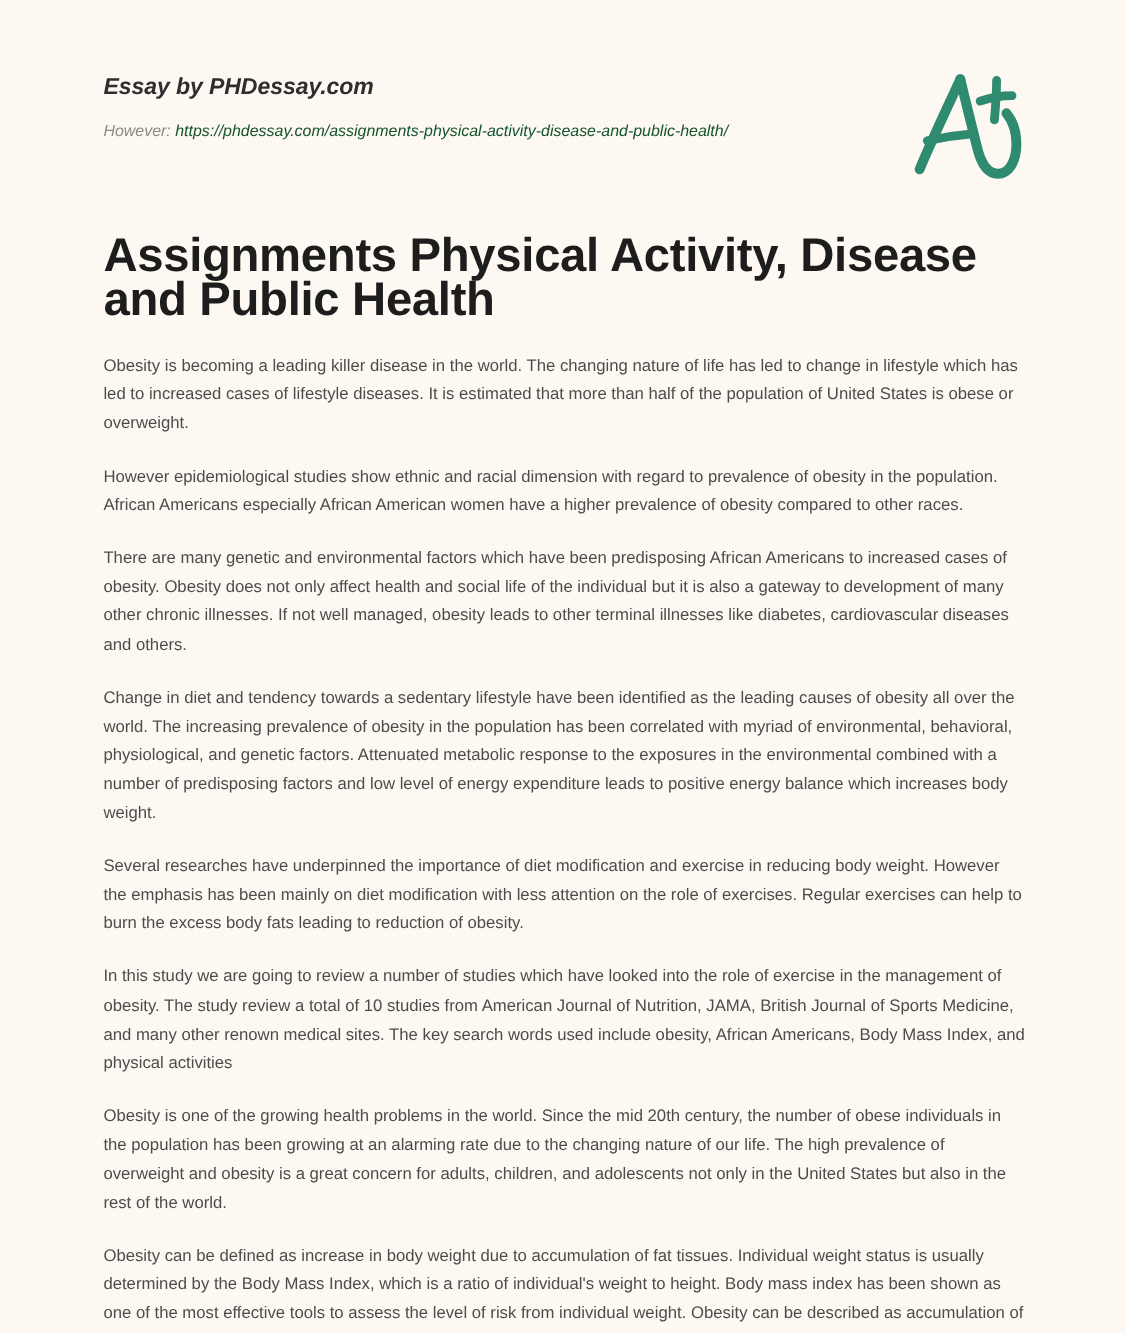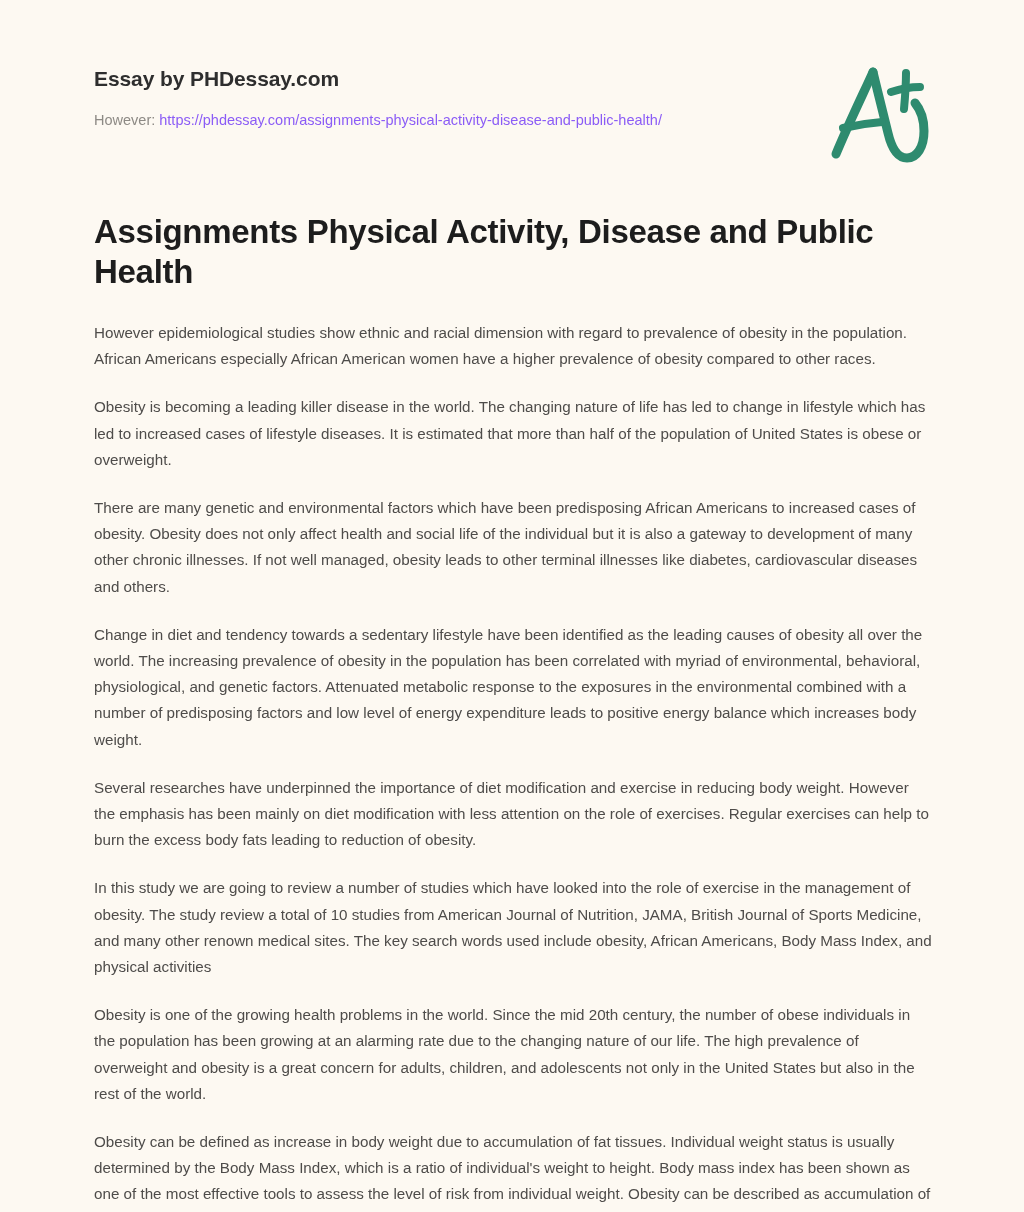--- a/index.html
+++ b/index.html
@@ -22,20 +22,21 @@
     box-sizing: border-box;
   }
 
   
   .header {
     position: absolute;
     left: 0;
     top: 0;
     width: 876px;
     height: 185px;
+    font-style: italic;
   }
 
   .header-text-block {
     position: absolute;
     left: 94px;
     top: 66px;
   }
 
   .brand-line {
     font-size: 21px;
@@ -51,21 +52,21 @@
     font-size: 14.5px;
     line-height: 20px;
     white-space: nowrap;
   }
 
   .source-label {
     color: #8d8a85;
   }
 
   .source-url {
-    color: #8b5cf6;
+    color: #14532d;
     text-decoration: none;
   }
 
   
   .logo {
     position: absolute;
     left: 812px;
     top: 55px;
     width: 130px;
     height: 120px;
@@ -74,21 +75,21 @@
 
   
   .article {
     position: absolute;
     left: 94px;
     top: 212px;
     width: 838px;
   }
 
   .article-title {
-    font-size: 33px;
+    font-size: 43px;
     font-weight: bold;
     color: #1d1d1d;
     line-height: 40px;
     letter-spacing: -0.3px;
     margin: 0 0 28px 0;
   }
 
   .para {
     font-size: 15.2px;
     line-height: 26.2px;
@@ -133,22 +134,22 @@
         </g>
       </svg>
     </div>
 
   </div>
 
   <div class="article">
 
     <h1 class="article-title">Assignments Physical Activity, Disease and Public Health</h1>
 
+    <p class="para">Obesity is becoming a leading killer disease in the world. The changing nature of life has led to change in lifestyle which has led to increased cases of lifestyle diseases.  It is estimated that more than half of the population of United States is obese or overweight.</p>
     <p class="para">However epidemiological studies show ethnic and racial dimension with regard to prevalence of obesity in the population. African Americans especially African American women have a higher prevalence of obesity compared to other races.</p>
-    <p class="para">Obesity is becoming a leading killer disease in the world. The changing nature of life has led to change in lifestyle which has led to increased cases of lifestyle diseases.  It is estimated that more than half of the population of United States is obese or overweight.</p>
     <p class="para">There are many genetic and environmental factors which have been predisposing African Americans to increased cases of obesity. Obesity does not only affect health and social life of the individual but it is also a gateway to development of many other chronic illnesses.  If not well managed, obesity leads to other terminal illnesses like diabetes, cardiovascular diseases and others.</p>
     <p class="para">Change in diet and tendency towards a sedentary lifestyle have been identified as the leading causes of obesity all over the world.  The increasing prevalence of obesity in the population has been correlated with myriad of environmental, behavioral, physiological, and genetic factors.  Attenuated metabolic response to the exposures in the environmental combined with a number of predisposing factors and low level of energy expenditure leads to positive energy balance which increases body weight.</p>
     <p class="para">Several researches have underpinned the importance of diet modification and exercise in reducing body weight. However the emphasis has been mainly on diet modification with less attention on the role of exercises. Regular exercises can help to burn the excess body fats leading to reduction of obesity.</p>
     <p class="para">In this study we are going to review a number of studies which have looked into the role of exercise in the management of obesity. The study  review a total of 10 studies from American Journal of Nutrition, JAMA, British Journal of Sports Medicine, and many  other renown medical sites. The key search words used include obesity, African Americans, Body Mass Index, and physical activities</p>
     <p class="para">Obesity is one of the growing health problems in the world. Since the mid 20th century, the number of obese individuals in the population has been growing at an alarming rate due to the changing nature of our life.  The high prevalence of overweight and obesity is a great concern for adults, children, and adolescents not only in the United States but also in the rest of the world.</p>
     <p class="para"> Obesity can be defined as increase in body weight due to accumulation of fat tissues. Individual weight status is usually determined by the Body Mass Index, which is a ratio of individual's weight to height.  Body mass index has been shown as one of the most effective tools to assess the level of risk from individual weight. Obesity can be described as accumulation of fast on the body due to a positive energy balance.</p>
 
   </div>
 
 </div>

